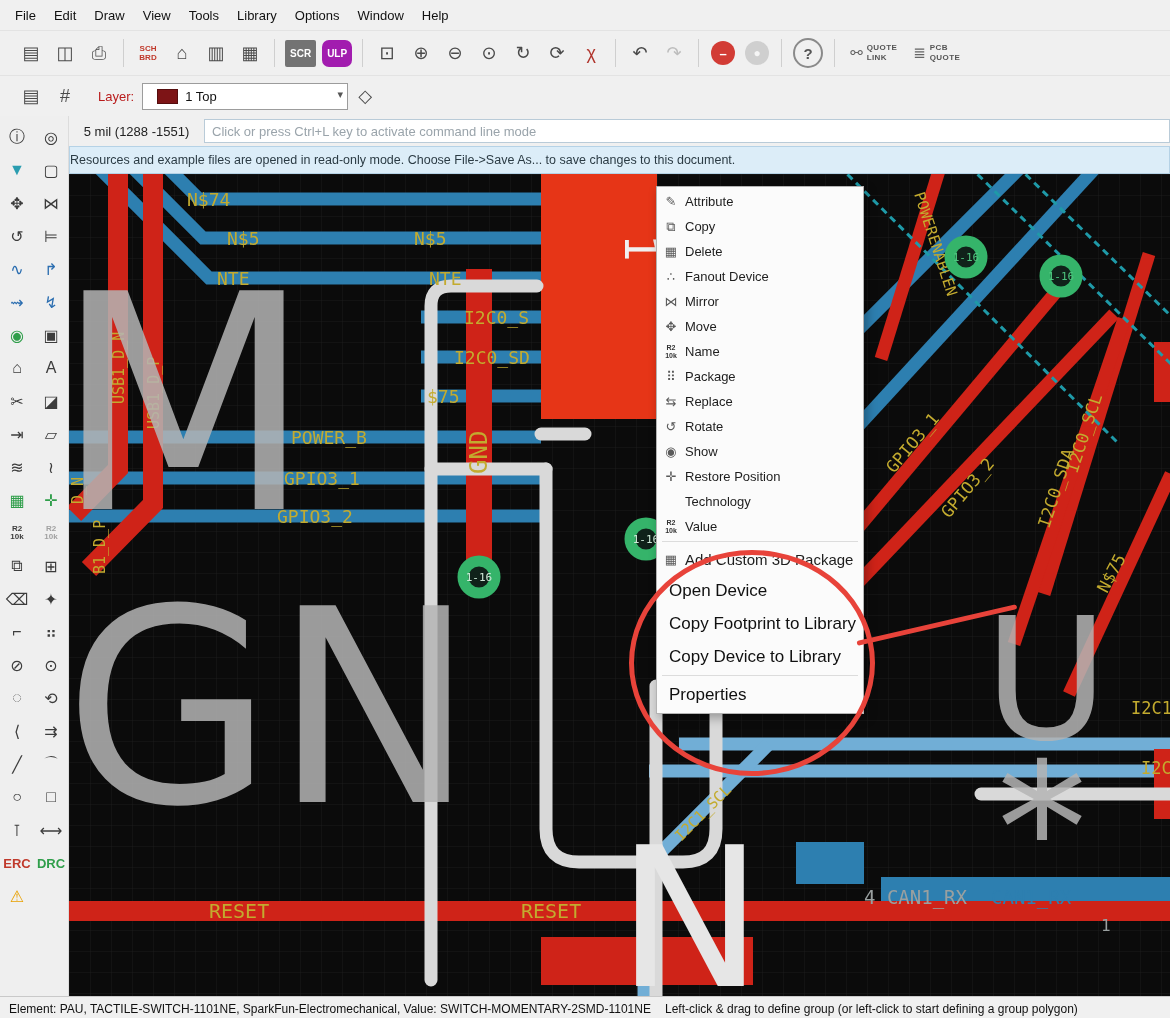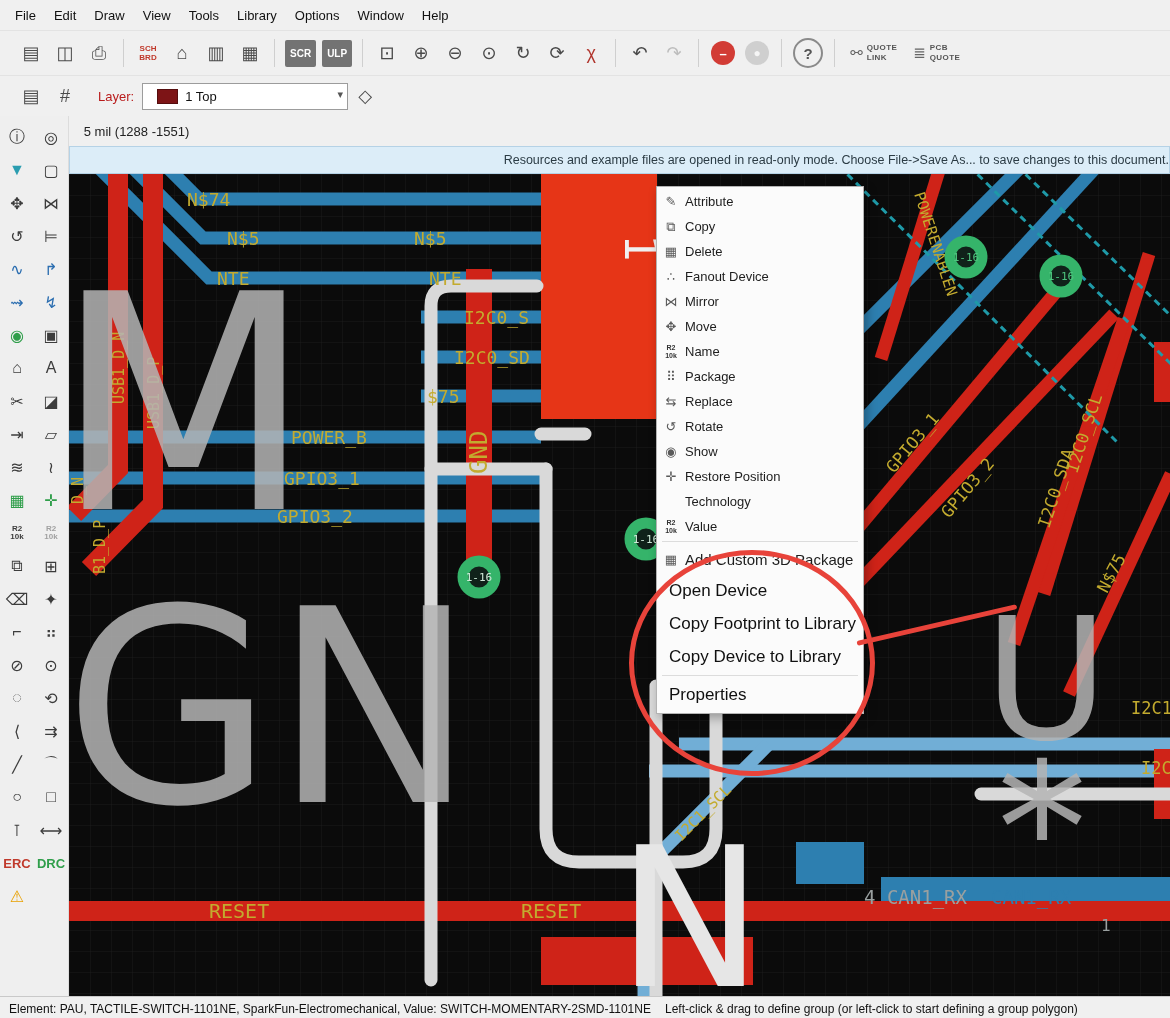--- a/index.html
+++ b/index.html
@@ -34,21 +34,21 @@
   .tool.small-txt{font-size:13px;font-weight:bold;}
   .tool.two{flex-direction:column;font-size:8px;font-weight:bold;line-height:1.05;}
   .c-teal{color:#2a9db0}.c-blue{color:#2a6db0}.c-green{color:#2f9e4a}
   .c-red{color:#c0392b}.c-orange{color:#e8a000}.c-gray{color:#a0a0a0}
   .rightcol{flex:1;display:flex;flex-direction:column;}
   .coordrow{height:30px;display:flex;align-items:center;background:#f0f0f0;}
   .coords{width:135px;text-align:center;font-size:13px;color:#222;}
   .cmdline{flex:1;height:22px;border:1px solid #b9cbd8;background:#fff;font-size:13px;padding:0 7px;
            font-family:"Liberation Sans",sans-serif;color:#333;}
   .cmdline::placeholder{color:#9aa4ab;}
-  .inforow{height:26px;background:#dcedf8;border:1px solid #b5d2e6;display:flex;align-items:center;justify-content:flex-end;
+  .inforow{height:26px;background:#dcedf8;border:1px solid #b5d2e6;display:flex;align-items:center;justify-content:flex-start;
            font-size:12.5px;color:#2b3b44;}
   .canvas-wrap{flex:1;position:relative;background:#0b0b0b;overflow:hidden;}
   .canvas-wrap svg{position:absolute;left:0;top:0;}
   
   .statusbar{height:24px;border-top:1px solid #c9c9c9;background:#f0f0f0;display:flex;align-items:center;
              padding:0 9px;font-size:12px;color:#111;white-space:nowrap;}
   .statusbar .hint{margin-left:14px;}
   
   .context-menu{position:absolute;left:655px;top:187px;width:206px;background:#fbfbfb;border:1px solid #b3b3b3;
                 box-shadow:3px 4px 10px rgba(0,0,0,.3);z-index:50;padding:2px 0;}
@@ -88,21 +88,21 @@
       <span class="schbrd">
         <span>SCH</span>
         <span>BRD</span>
       </span>
     </div>
     <div class="tbtn">⌂</div>
     <div class="tbtn">▥</div>
     <div class="tbtn">▦</div>
     <div class="sep"></div>
     <div class="badge" style="background: #737373;">SCR</div>
-    <div class="badge" style="background: #737373;">ULP</div>
+    <div class="badge" style="background: #a21caf; border-radius: 7px;">ULP</div>
     <div class="sep"></div>
     <div class="tbtn">⊡</div>
     <div class="tbtn">⊕</div>
     <div class="tbtn">⊖</div>
     <div class="tbtn">⊙</div>
     <div class="tbtn">↻</div>
     <div class="tbtn">⟳</div>
     <div class="tbtn" style="color: rgb(176, 52, 44);">χ</div>
     <div class="sep"></div>
     <div class="tbtn">↶</div>
@@ -193,20 +193,21 @@
       <div class="tool">□</div>
       <div class="tool">⊺</div>
       <div class="tool">⟷</div>
       <div class="tool small-txt c-red">ERC</div>
       <div class="tool small-txt c-green">DRC</div>
       <div class="tool c-orange">⚠</div>
     </div>
   <div class="rightcol">
     <div class="coordrow">
       <div class="coords">5 mil (1288 -1551)</div>
+      <input class="cmdline" placeholder="Click or press Ctrl+L key to activate command line mode" style="">
     </div>
     <div class="inforow">
       <span>Resources and example files are opened in read-only mode. Choose File-&gt;Save As... to save changes to this document.</span>
     </div>
     <div class="canvas-wrap">
       <svg id="pcb" width="1102" height="824" viewBox="0 0 1102 824">
         <defs>
           <pattern id="grid" width="21" height="21" patternUnits="userSpaceOnUse">
             <path d="M 21 0 H 0 V 21" fill="none" stroke="#1c1c1c" stroke-width="1"></path>
           </pattern>

